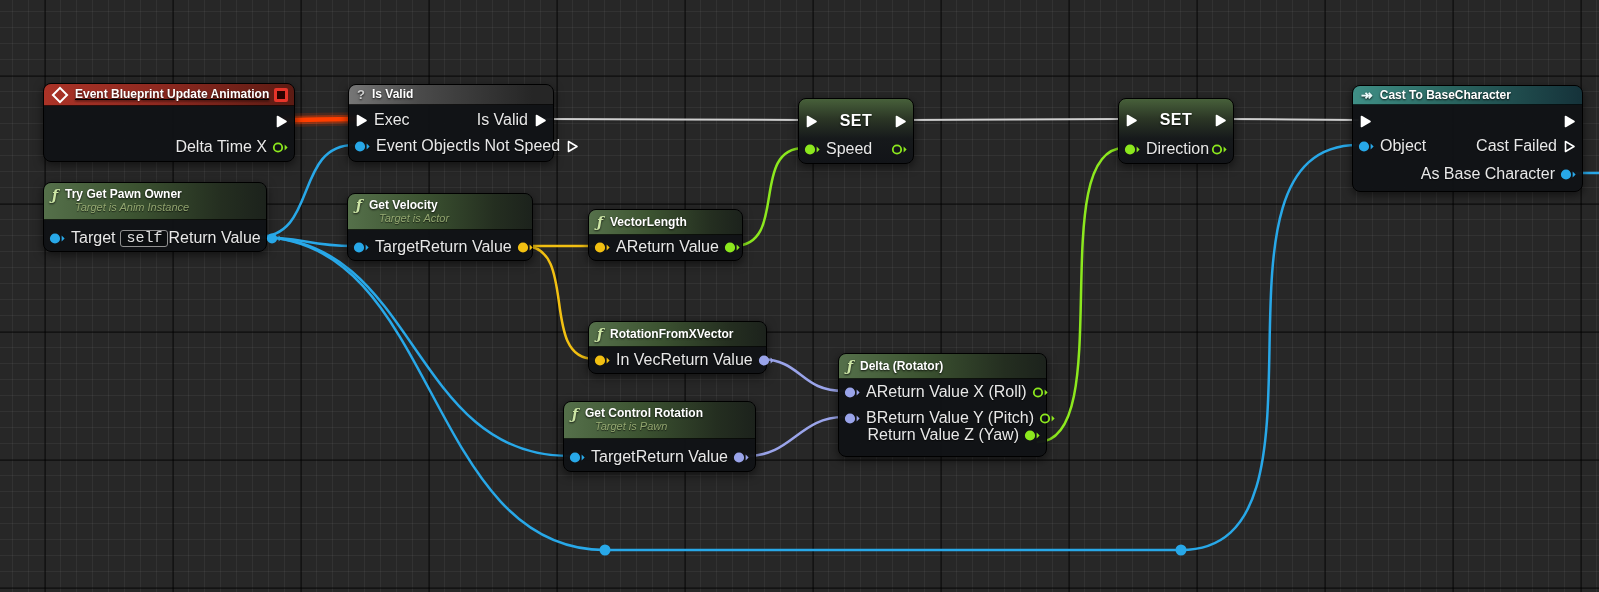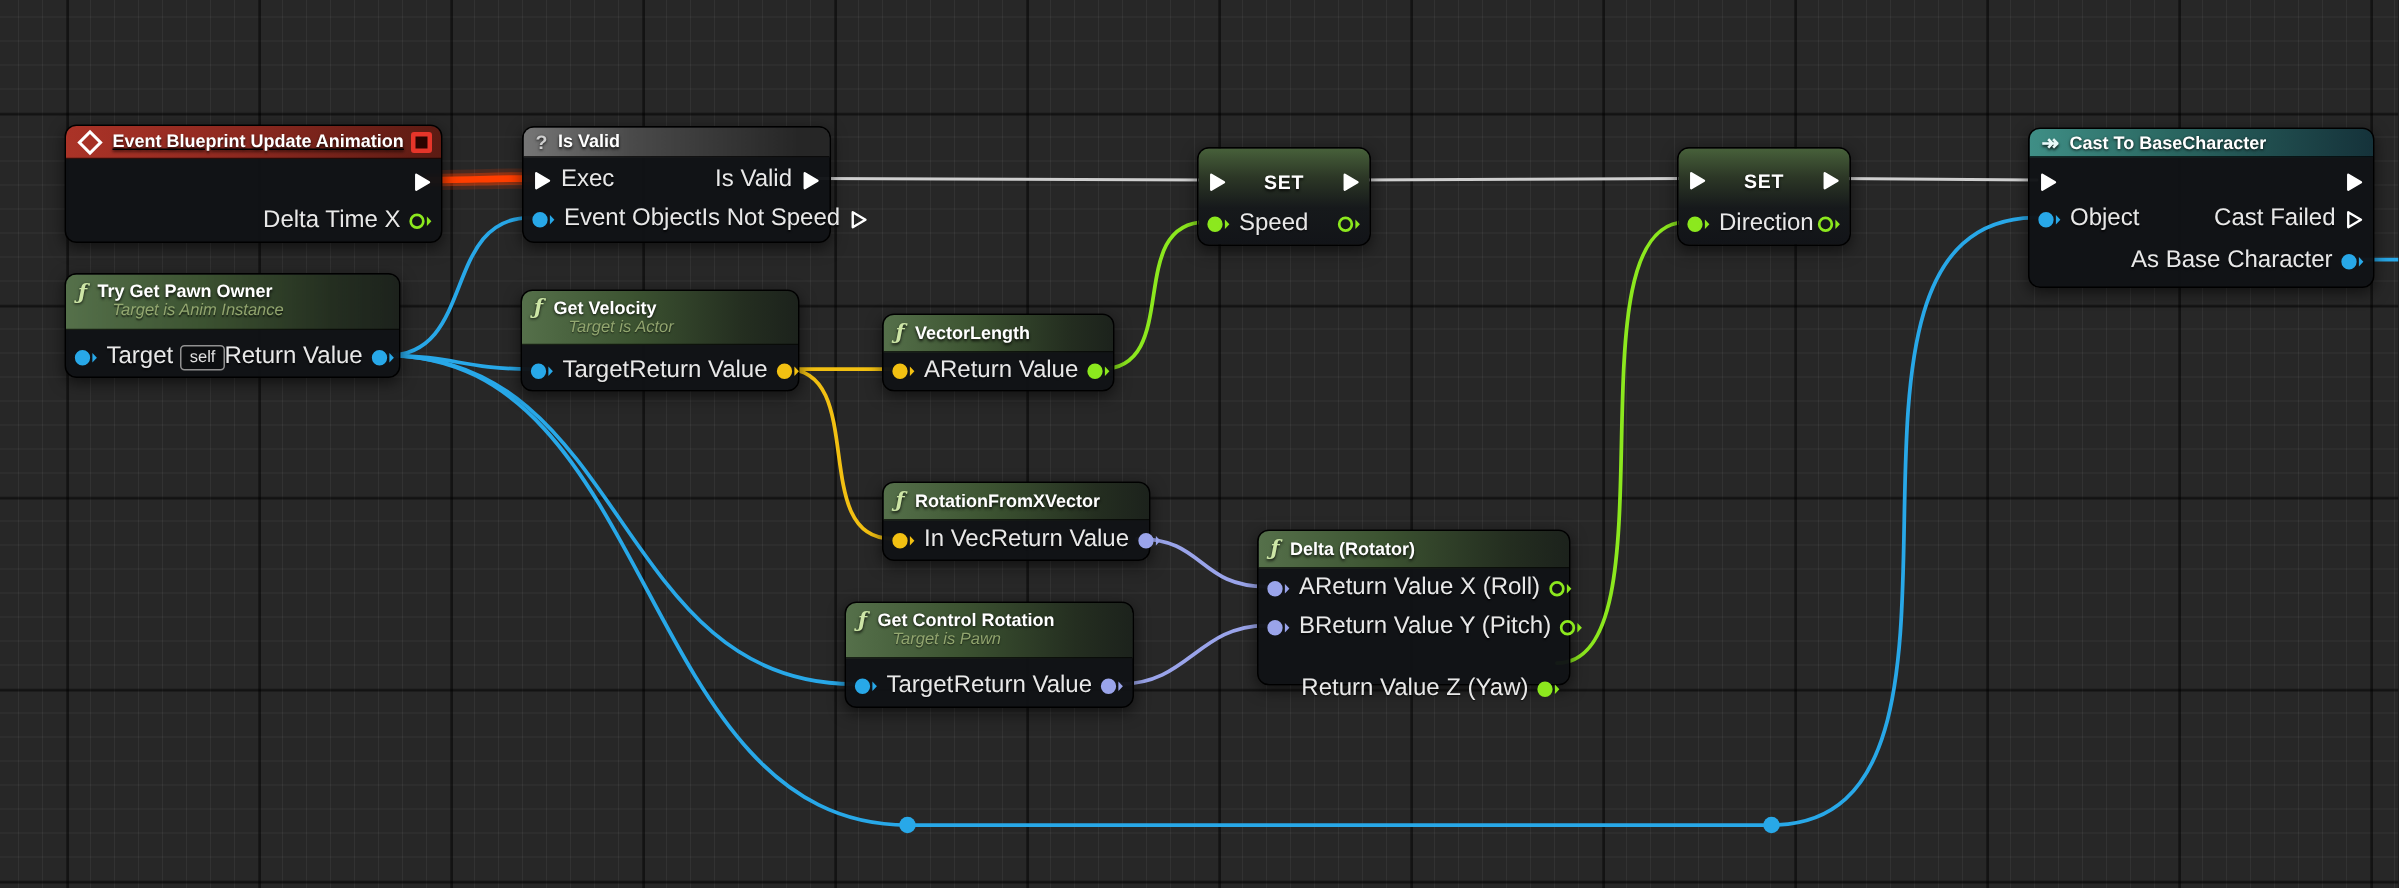--- a/index.html
+++ b/index.html
@@ -41,24 +41,24 @@
   .q-icon{font-weight:bold;font-size:13px;color:#cfcfcf;}
   .cast-icon{font-weight:bold;font-size:14px;color:#eafafa;line-height:10px;}
   .diamond-icon{width:8px;height:8px;border:2px solid #fff;transform:rotate(45deg);
     display:inline-block;background:transparent;margin:0 2px;}
   .stop-badge{position:absolute;top:4px;right:6px;width:8px;height:8px;
     background:#2a0300;border:3px solid #e6352a;border-radius:2px;}
   .row{position:absolute;left:0;right:0;height:26px;display:flex;align-items:center;padding:0 5px;}
   .grp{display:flex;align-items:center;gap:5px;}
   .grp.r{margin-left:auto;}
   .lbl{font-size:16px;color:#e8e8e8;white-space:nowrap;text-shadow:0 1px 1px rgba(0,0,0,.65);}
-  .selfbox{font-size:11px;color:#e0e0e0;border:1px solid #919191;border-radius:3px;
-    padding:0 5px;background:rgba(0,0,0,.25);line-height:15px;}
+  .selfbox{font-size:15px;color:#e0e0e0;border:1px solid #919191;border-radius:3px;
+    padding:0 5px;background:rgba(0,0,0,.25);line-height:15px;font-family:Liberation Mono, monospace;}
   .set-title{position:absolute;left:0;right:0;text-align:center;font-weight:bold;
-    color:#fff;font-size:13px;letter-spacing:.5px;text-shadow:0 1px 2px rgba(0,0,0,.8);}
+    color:#fff;font-size:16px;letter-spacing:.5px;text-shadow:0 1px 2px rgba(0,0,0,.8);}
   .pin{display:flex;align-items:center;}
 </style>
 </head>
 <body>
 
 <div id="canvas">
   <svg id="wires" width="1599" height="592" viewBox="0 0 1599 592">
       <path d="M 285 120 C 305 120, 334 119, 354 119" fill="none" stroke="#ff3e00" stroke-width="13.5" stroke-opacity="0.16" stroke-linecap="round"></path>
       <path d="M 285 120 C 305 120, 334 119, 354 119" fill="none" stroke="#ff3e00" stroke-width="8.5" stroke-opacity="0.38" stroke-linecap="round"></path>
       <path d="M 285 120 C 305 120, 334 119, 354 119" fill="none" stroke="#ff3e00" stroke-width="4.5" stroke-linecap="round"></path>
@@ -340,21 +340,21 @@
           <span class="grp r">
             <span class="lbl">Return Value Y (Pitch)</span>
             <span class="pin">
               <svg width="17" height="15" viewBox="0 0 17 15">
                 <circle cx="6" cy="7.5" r="4.2" fill="none" stroke="#8ce81e" stroke-width="1.8"></circle>
                 <path d="M12.6 4.4 L15.6 7.5 L12.6 10.6 Z" fill="#8ce81e"></path>
               </svg>
             </span>
           </span>
         </div>
-        <div class="row" style="top: 92px; align-items: center;">
+        <div class="row" style="top: 68px; align-items: center;">
           <span class="grp r">
             <span class="lbl">Return Value Z (Yaw)</span>
             <span class="pin">
               <svg width="17" height="15" viewBox="0 0 17 15">
                 <circle cx="6" cy="7.5" r="4.2" fill="#8ce81e" stroke="#8ce81e" stroke-width="1.8"></circle>
                 <path d="M12.6 4.4 L15.6 7.5 L12.6 10.6 Z" fill="#8ce81e"></path>
               </svg>
             </span>
           </span>
         </div>

